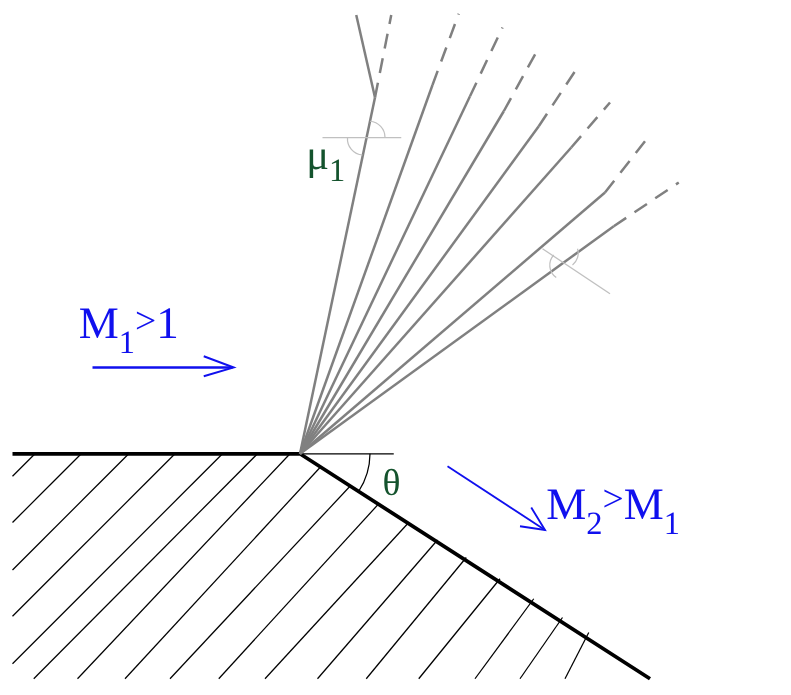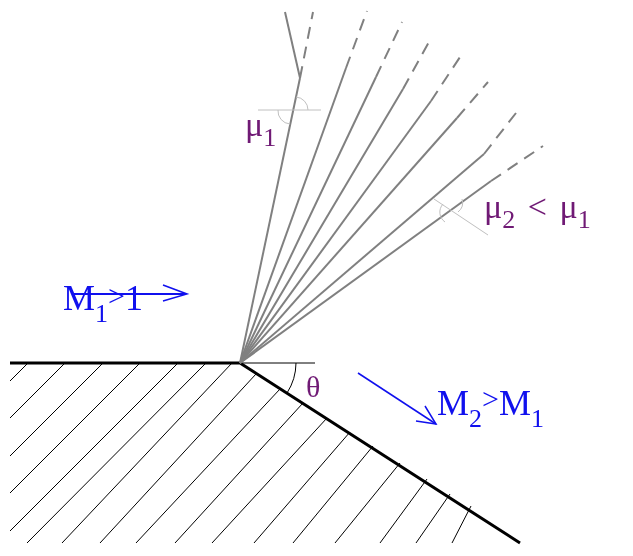--- a/index.html
+++ b/index.html
@@ -1,20 +1,20 @@
 <!DOCTYPE html>
 <html><head>
 <meta charset="utf-8">
 <style>
   html, body { margin:0; padding:0; background:#ffffff; }
   #canvas { position:relative; width:633px; height:556px; overflow:hidden; background:#fff; }
   svg { position:absolute; left:0; top:0; }
   .lbl { position:absolute; font-family:"Liberation Serif","DejaVu Serif",serif; white-space:nowrap; line-height:1; }
   .blue { color:#1010ee; }
-  .grey { color:#701a75; }
+  .grey { color:#14532d; }
   .big { font-size:36px; }
   .sub { font-size:26px; position:relative; top:12px; }
 </style>
 </head>
 <body>
 
 <div id="canvas">
   <svg width="633" height="556" viewBox="0 0 633 556">
 
     <g stroke="#000" stroke-width="1">
@@ -75,32 +75,27 @@
     <g stroke="#1010ee" stroke-width="2" fill="none">
       <line x1="74" y1="294" x2="186" y2="294"></line>
       <polyline points="163,285 187,294 163,301" stroke-width="1.5"></polyline>
     </g>
     <g stroke="#1010ee" stroke-width="1.5" fill="none">
       <line x1="358" y1="373" x2="436" y2="424"></line>
       <polyline points="425,406 436,424 416,421"></polyline>
     </g>
   </svg>
 
-  <div class="lbl big blue" style="left:63px;top:240px;margin-top:40px;">
+  <div class="lbl big blue" style="left:63px;top:240px;">
     <span>M</span><span class="sub">1</span><span style="font-size:30px;position:relative;top:-4px;">&gt;</span><span>1</span>
   </div>
 
   <div class="lbl big blue" style="left:437px;top:385px;">
     <span>M</span><span class="sub">2</span><span style="font-size:30px;position:relative;top:-6px;">&gt;</span><span>M</span><span class="sub">1</span>
   </div>
 
   <div class="lbl grey" style="left:245px;top:108px;font-size:34px;">
     <span>μ</span><span style="font-size:26px;position:relative;top:10px;">1</span>
   </div>
 
-  <div class="lbl grey" style="left:484px;top:190px;font-size:34px;">
-    <span>μ</span><span style="font-size:26px;position:relative;top:10px;">2</span>
-    <span style="margin-left:4px;">&lt;</span>
-    <span style="margin-left:4px;">μ</span><span style="font-size:26px;position:relative;top:10px;">1</span>
-  </div>
 
   <div class="lbl grey" style="left:306px;top:372px;font-size:30px;">θ</div>
 </div>
 
 </body></html>

